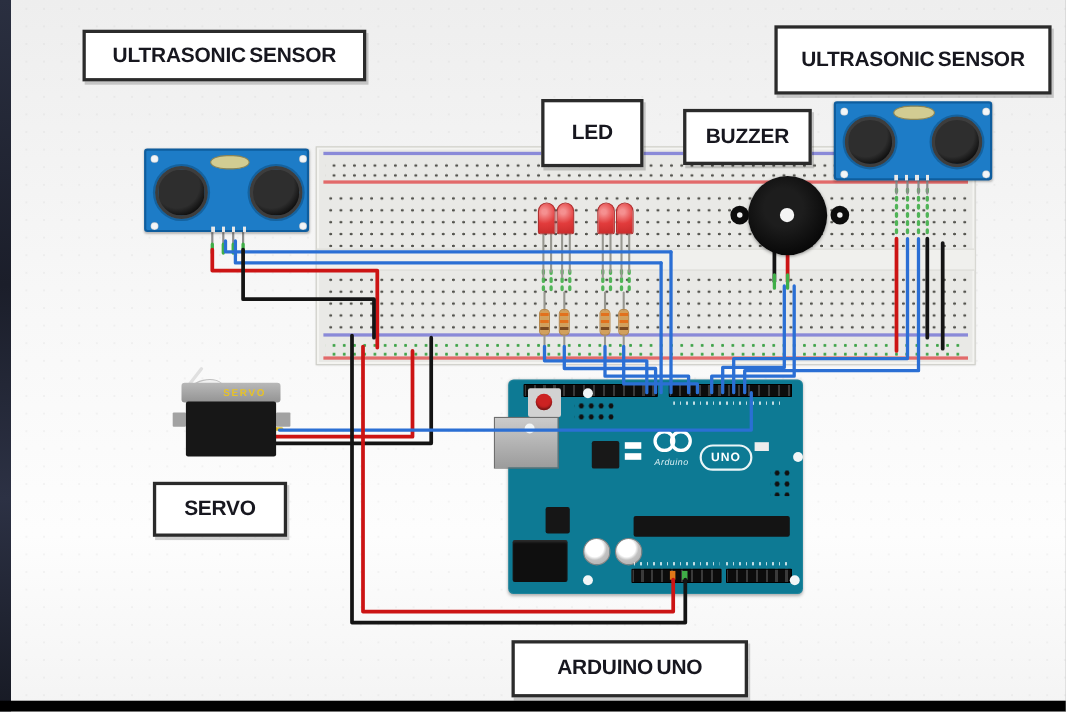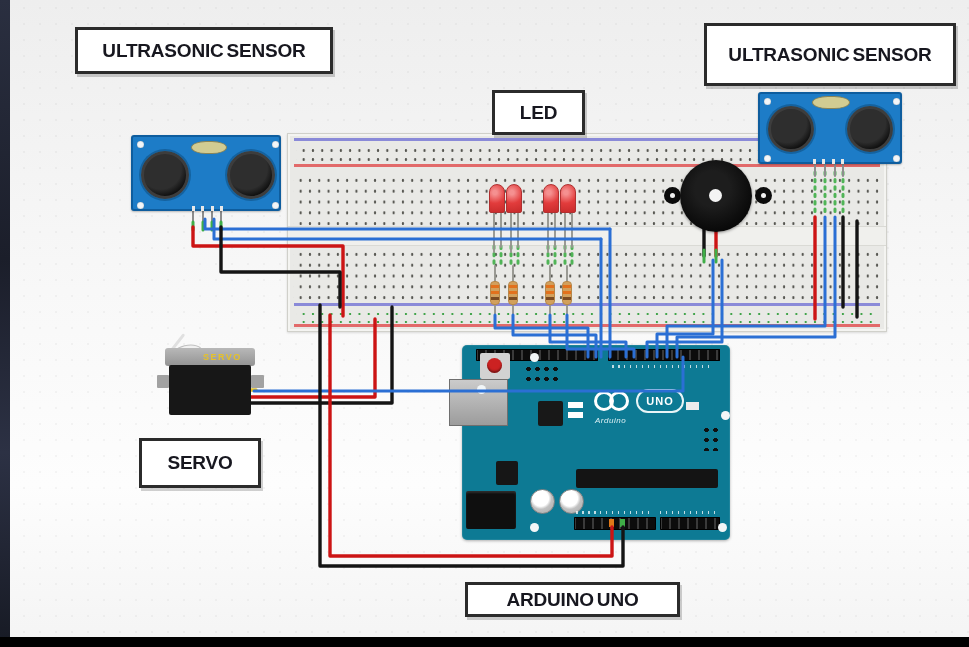--- a/index.html
+++ b/index.html
@@ -189,21 +189,21 @@
     <div class="ard microtext" style="left:150px;top:20px;width:100px;"></div>
     <div class="ard" style="left:18px;top:8px;width:30px;height:26px;background:#d2d2d2;border-radius:2px;"></div>
     <div class="ard" style="left:25px;top:13px;width:15px;height:15px;border-radius:50%;background:#c22;box-shadow:inset 0 -2px 2px rgba(0,0,0,.4);"></div>
     <div class="ard pingrid" style="left:60px;top:17px;width:36px;height:20px;"></div>
     <div class="ard" style="left:-13px;top:34px;width:59px;height:47px;background:linear-gradient(180deg,#cbcbcb,#9c9c9c);border:1px solid #6f6f6f;box-sizing:border-box;"></div>
     <div class="ard" style="left:76px;top:56px;width:25px;height:25px;background:#181818;border-radius:2px;"></div>
     <div class="ard" style="left:106px;top:57px;width:15px;height:6px;background:#fff;"></div>
     <div class="ard" style="left:106px;top:67px;width:15px;height:6px;background:#fff;"></div>
     <div class="ard ring" style="left:132px;top:46px;width:20px;height:20px;"></div>
     <div class="ard ring" style="left:147px;top:46px;width:20px;height:20px;"></div>
-    <div class="ard uno-oval" style="left:174px;top:44px;width:44px;height:20px;">UNO</div>
+    <div class="ard uno-oval" style="left:174px;top:59px;width:44px;height:20px;">UNO</div>
     <div class="ard brand" style="left:133px;top:71px;">Arduino</div>
     <div class="ard" style="left:224px;top:57px;width:13px;height:8px;background:#ececec;"></div>
     <div class="ard pingrid" style="left:238px;top:78px;width:18px;height:28px;"></div>
     <div class="ard" style="left:34px;top:116px;width:22px;height:24px;background:#161616;border-radius:2px;"></div>
     <div class="ard" style="left:4px;top:146px;width:50px;height:38px;background:#0f0f0f;border-radius:2px;box-shadow:inset 0 2px 2px rgba(255,255,255,.12);"></div>
     <div class="ard cap" style="left:68px;top:144px;width:25px;height:25px;"></div>
     <div class="ard cap" style="left:97px;top:144px;width:25px;height:25px;"></div>
     <div class="ard" style="left:114px;top:124px;width:142px;height:19px;background:#141414;border-radius:2px;"></div>
     <div class="ard microtext" style="left:114px;top:166px;width:78px;"></div>
     <div class="ard microtext" style="left:198px;top:166px;width:58px;"></div>
@@ -227,24 +227,27 @@
     <path class="w-red" d="M330,315V556H612V527"></path>
     <path class="w-black" d="M320,305V566H623V527"></path>
   </svg>
 
   <div class="abs label-box" style="left:75px;top:27px;width:258px;height:47px;">
     <span>ULTRASONIC SENSOR</span>
   </div>
   <div class="abs label-box" style="left:704px;top:23px;width:252px;height:63px;">
     <span>ULTRASONIC SENSOR</span>
   </div>
-  <div class="abs label-box" style="left:492px;top:90px;width:93px;height:45px;">
+  <div class="abs label-box" style="left:492px;top:90px;width:93px;height:62px;">
     <span>LED</span>
+  </div>
+  <div class="abs label-box" style="left:621px;top:99px;width:117px;height:51px;">
+    <span>BUZZER</span>
   </div>
   <div class="abs label-box" style="left:139px;top:438px;width:122px;height:50px;">
     <span>SERVO</span>
   </div>
-  <div class="abs label-box" style="left:465px;top:582px;width:215px;height:35px;">
+  <div class="abs label-box" style="left:465px;top:582px;width:215px;height:52px;">
     <span>ARDUINO UNO</span>
   </div>
 
   <div class="abs bottom-bar"></div>
 </div>
 
 </body></html>

